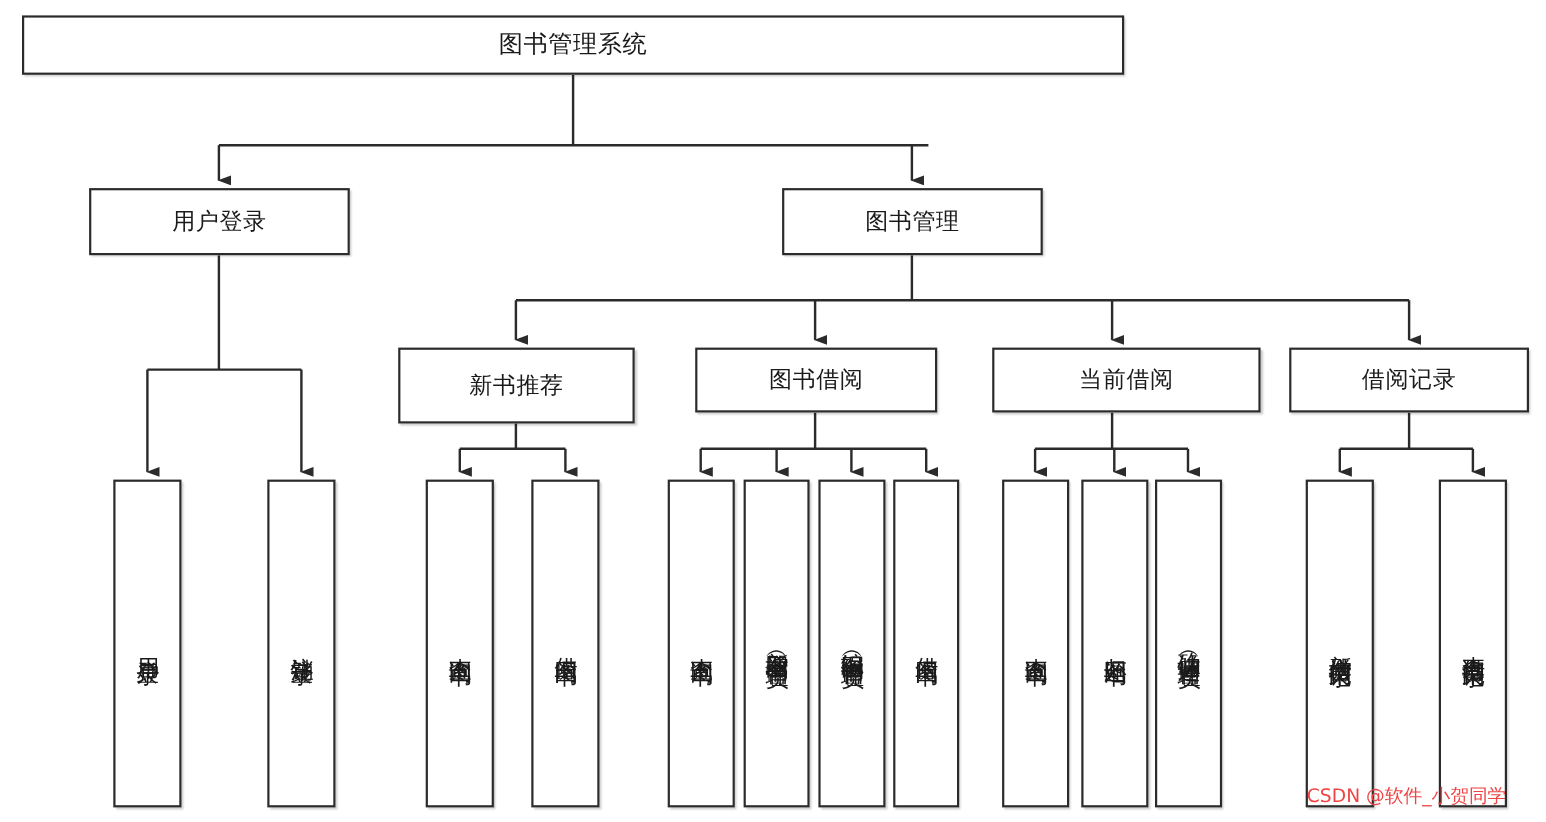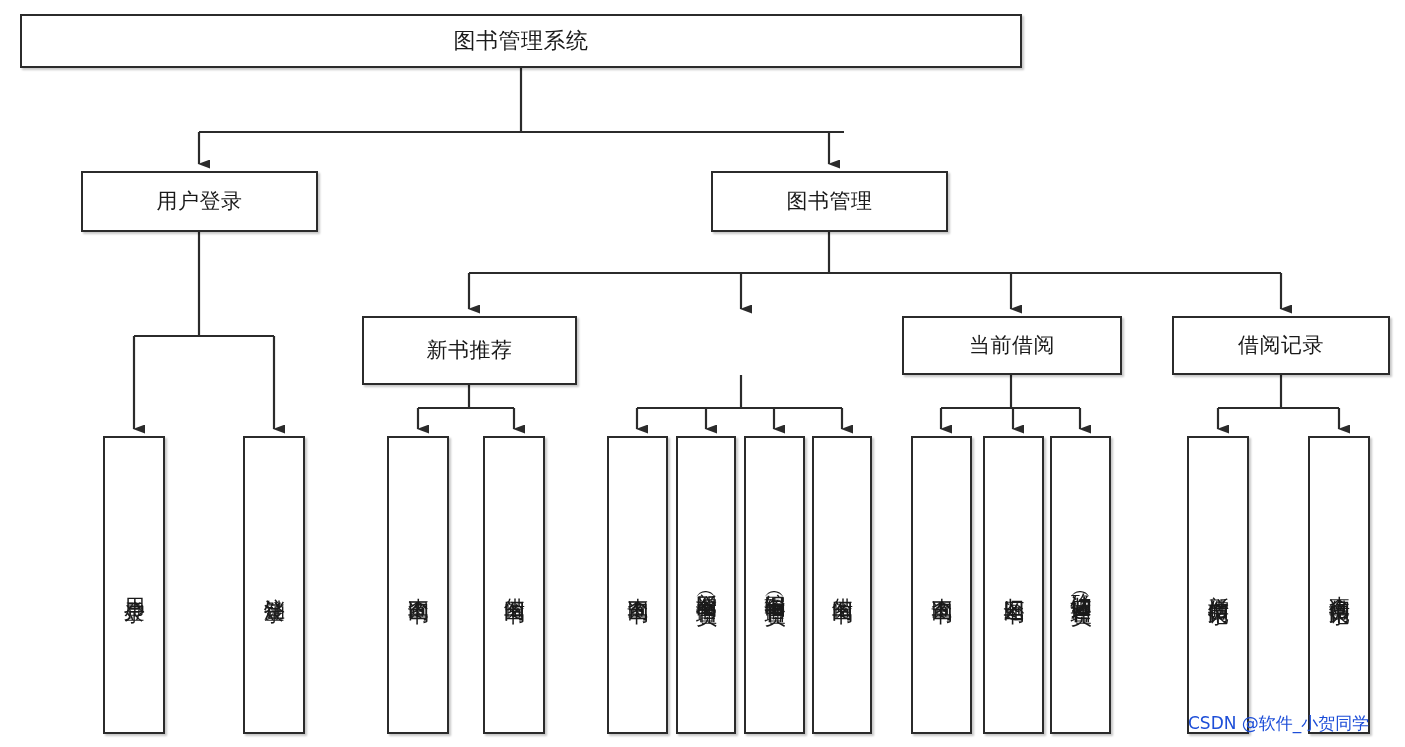--- a/index.html
+++ b/index.html
@@ -61,21 +61,21 @@
     line-height: 1;
   }
   .node.root .node-label { font-size: 22px; }
   .node.branch .node-label { font-size: 21px; }
 
   .watermark {
     position: absolute;
     left: 1188px;
     top: 712px;
     font-size: 17px;
-    color: #1d4ed8;
+    color: #ef4444;
     white-space: nowrap;
     z-index: 5;
     font-family: "DejaVu Sans", "Liberation Sans", sans-serif;
   }
 </style>
 </head>
 <body>
 
 <div id="diagram-root">
 
@@ -136,21 +136,24 @@
   <div class="node branch" style="left:81px; top:171px; width:237px; height:61px;">
     <span class="node-label">用户登录</span>
   </div>
   <div class="node branch" style="left:711px; top:171px; width:237px; height:61px;font-family:Liberation Serif, serif;">
     <span class="node-label">图书管理</span>
   </div>
 
   <div class="node branch" style="left:362px; top:316px; width:215px; height:69px;">
     <span class="node-label">新书推荐</span>
   </div>
-  <div class="node branch" style="left:902px; top:316px; width:220px; height:59px;">
+  <div class="node branch" style="left:632px; top:316px; width:220px; height:59px;">
+    <span class="node-label">图书借阅</span>
+  </div>
+  <div class="node branch" style="left:902px; top:316px; width:244px; height:59px;">
     <span class="node-label">当前借阅</span>
   </div>
   <div class="node branch" style="left:1172px; top:316px; width:218px; height:59px;">
     <span class="node-label">借阅记录</span>
   </div>
 
   <div class="node vertical" style="left:103px; top:436px; width:62px; height:298px;">
     <span class="node-label">用户登录</span>
   </div>
   <div class="node vertical" style="left:243px; top:436px; width:62px; height:298px;">

